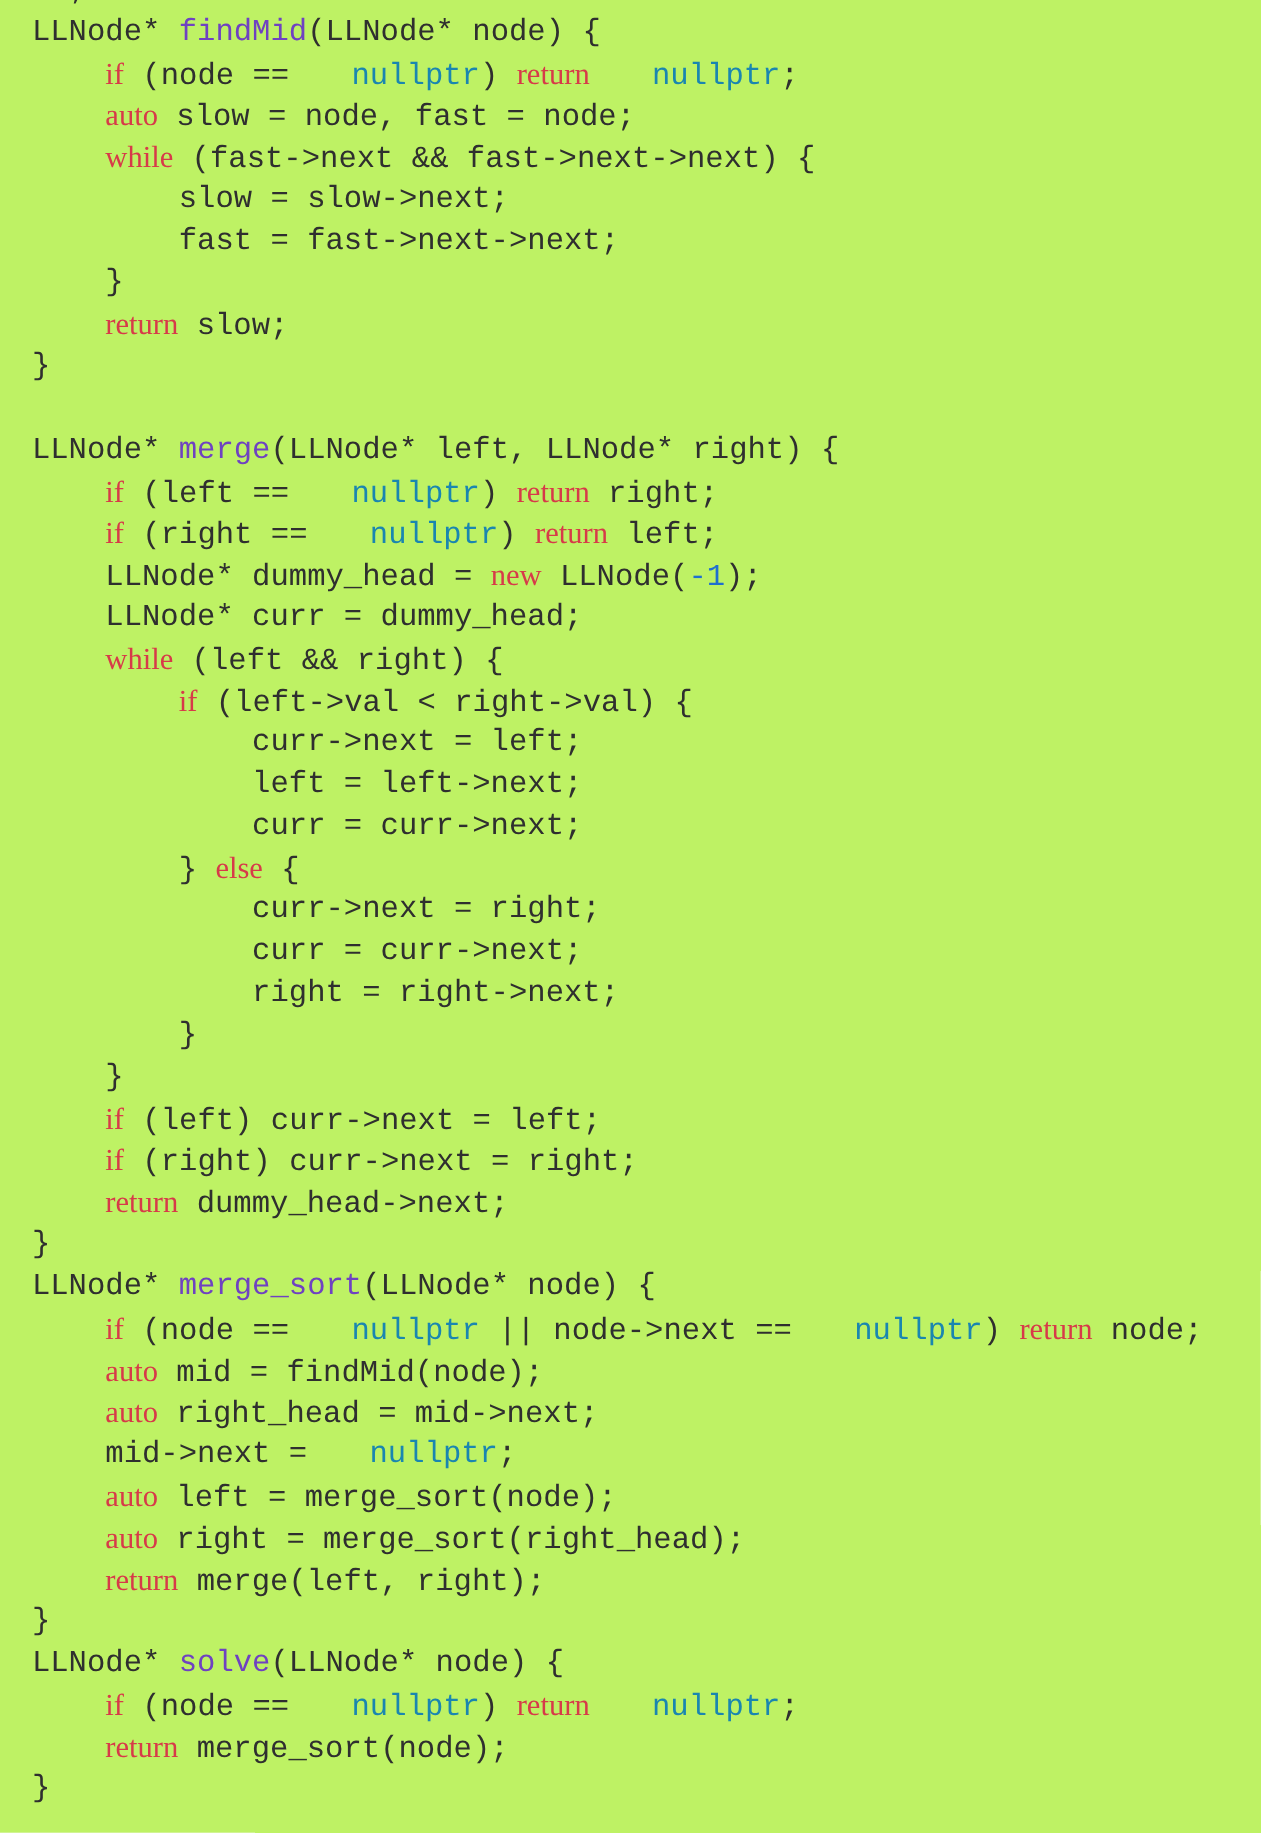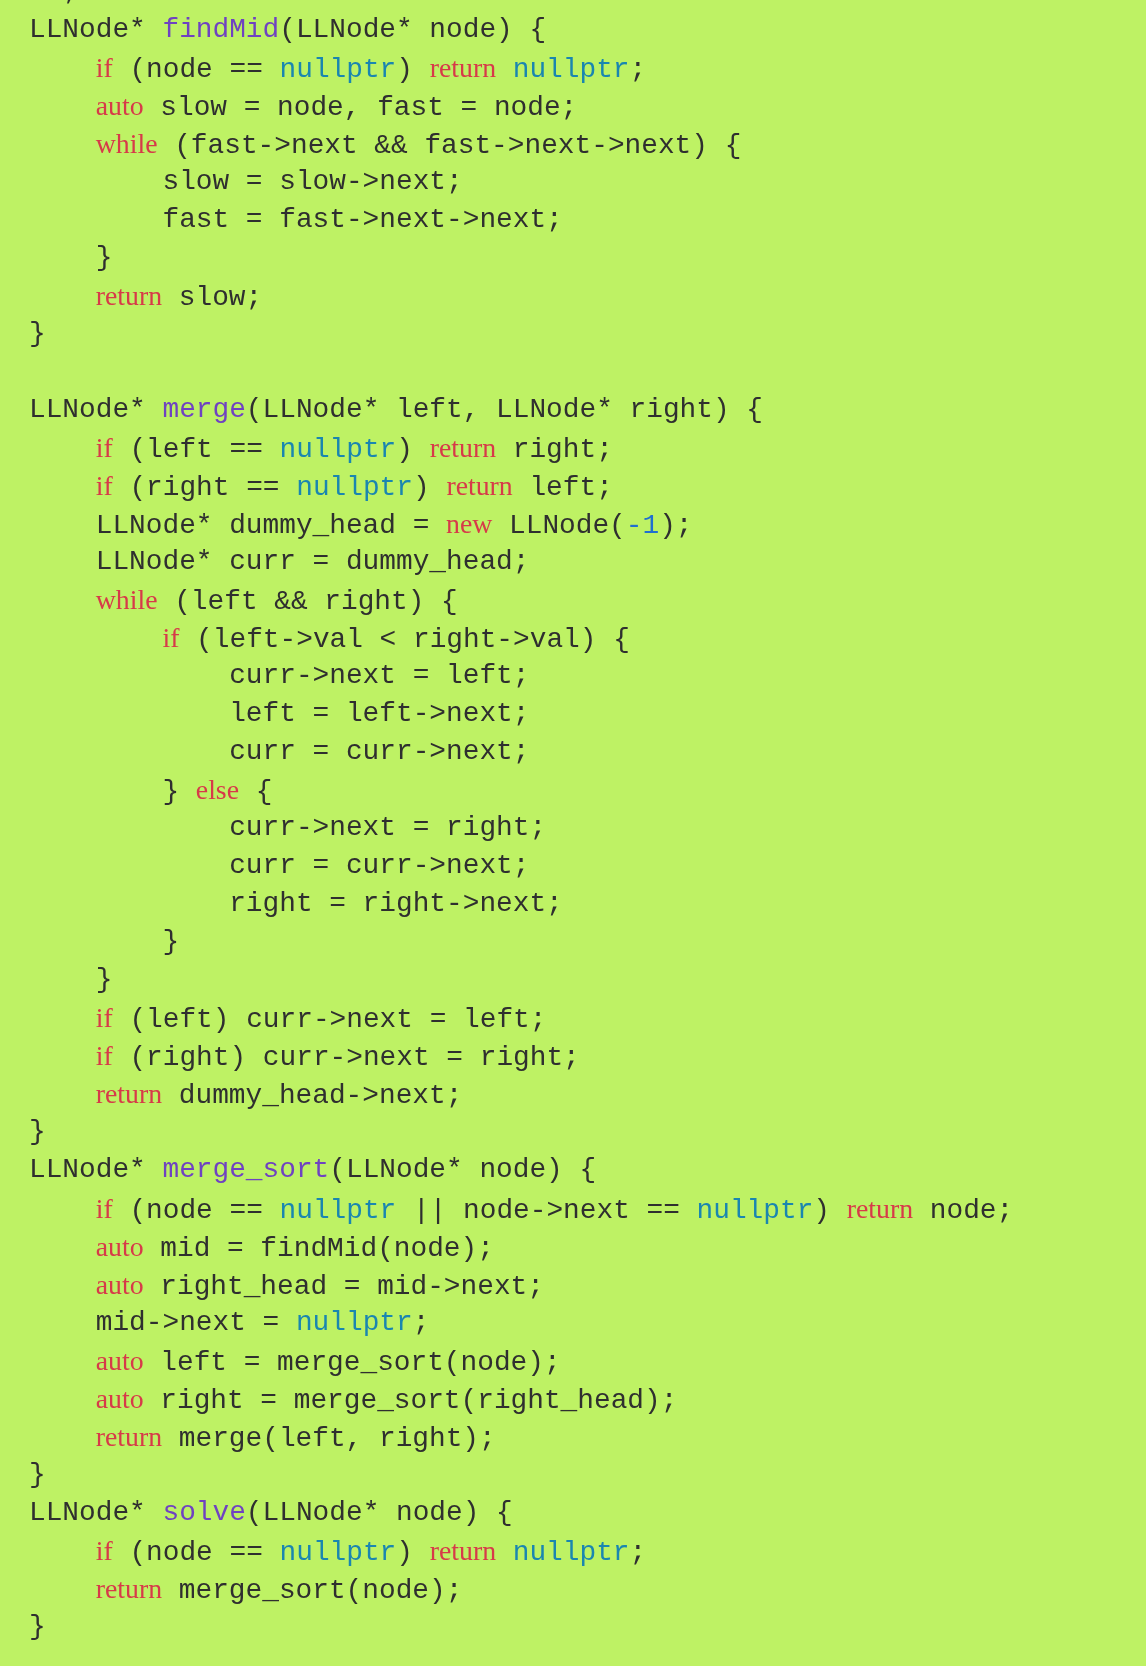--- a/index.html
+++ b/index.html
@@ -35,21 +35,21 @@
       white-space: pre;
     }
     .code-line {
       display: block;
       height: 38.02px;
       white-space: pre;
     }
     .tok-plain { color: #2f2f2f; }
     .tok-kw    { color: #d73a49; font-family: Liberation Serif, serif; }
     .tok-fn    { color: #6f42c1; }
-    .tok-const { color: #1a86b0; }
+    .tok-const { color: #1a86b0; margin-left: 40px; }
     .tok-num   { color: #1f6fd0; }
   </style>
 </head>
 <body>
 
 <div class="code-view">
   <pre class="code-lines" id="code-lines"><span class="code-line"><span class="tok-plain">  ;</span></span><span class="code-line"><span class="tok-plain">LLNode* </span><span class="tok-fn">findMid</span><span class="tok-plain">(LLNode* node) {</span></span><span class="code-line"><span class="tok-plain">    </span><span class="tok-kw">if</span><span class="tok-plain"> (node == </span><span class="tok-const">nullptr</span><span class="tok-plain">) </span><span class="tok-kw">return</span><span class="tok-plain"> </span><span class="tok-const">nullptr</span><span class="tok-plain">;</span></span><span class="code-line"><span class="tok-plain">    </span><span class="tok-kw">auto</span><span class="tok-plain"> slow = node, fast = node;</span></span><span class="code-line"><span class="tok-plain">    </span><span class="tok-kw">while</span><span class="tok-plain"> (fast-&gt;next &amp;&amp; fast-&gt;next-&gt;next) {</span></span><span class="code-line"><span class="tok-plain">        slow = slow-&gt;next;</span></span><span class="code-line"><span class="tok-plain">        fast = fast-&gt;next-&gt;next;</span></span><span class="code-line"><span class="tok-plain">    }</span></span><span class="code-line"><span class="tok-plain">    </span><span class="tok-kw">return</span><span class="tok-plain"> slow;</span></span><span class="code-line"><span class="tok-plain">}</span></span><span class="code-line"><span class="tok-plain"></span>​</span><span class="code-line"><span class="tok-plain">LLNode* </span><span class="tok-fn">merge</span><span class="tok-plain">(LLNode* left, LLNode* right) {</span></span><span class="code-line"><span class="tok-plain">    </span><span class="tok-kw">if</span><span class="tok-plain"> (left == </span><span class="tok-const">nullptr</span><span class="tok-plain">) </span><span class="tok-kw">return</span><span class="tok-plain"> right;</span></span><span class="code-line"><span class="tok-plain">    </span><span class="tok-kw">if</span><span class="tok-plain"> (right == </span><span class="tok-const">nullptr</span><span class="tok-plain">) </span><span class="tok-kw">return</span><span class="tok-plain"> left;</span></span><span class="code-line"><span class="tok-plain">    LLNode* dummy_head = </span><span class="tok-kw">new</span><span class="tok-plain"> LLNode(</span><span class="tok-num">-1</span><span class="tok-plain">);</span></span><span class="code-line"><span class="tok-plain">    LLNode* curr = dummy_head;</span></span><span class="code-line"><span class="tok-plain">    </span><span class="tok-kw">while</span><span class="tok-plain"> (left &amp;&amp; right) {</span></span><span class="code-line"><span class="tok-plain">        </span><span class="tok-kw">if</span><span class="tok-plain"> (left-&gt;val &lt; right-&gt;val) {</span></span><span class="code-line"><span class="tok-plain">            curr-&gt;next = left;</span></span><span class="code-line"><span class="tok-plain">            left = left-&gt;next;</span></span><span class="code-line"><span class="tok-plain">            curr = curr-&gt;next;</span></span><span class="code-line"><span class="tok-plain">        } </span><span class="tok-kw">else</span><span class="tok-plain"> {</span></span><span class="code-line"><span class="tok-plain">            curr-&gt;next = right;</span></span><span class="code-line"><span class="tok-plain">            curr = curr-&gt;next;</span></span><span class="code-line"><span class="tok-plain">            right = right-&gt;next;</span></span><span class="code-line"><span class="tok-plain">        }</span></span><span class="code-line"><span class="tok-plain">    }</span></span><span class="code-line"><span class="tok-plain">    </span><span class="tok-kw">if</span><span class="tok-plain"> (left) curr-&gt;next = left;</span></span><span class="code-line"><span class="tok-plain">    </span><span class="tok-kw">if</span><span class="tok-plain"> (right) curr-&gt;next = right;</span></span><span class="code-line"><span class="tok-plain">    </span><span class="tok-kw">return</span><span class="tok-plain"> dummy_head-&gt;next;</span></span><span class="code-line"><span class="tok-plain">}</span></span><span class="code-line"><span class="tok-plain">LLNode* </span><span class="tok-fn">merge_sort</span><span class="tok-plain">(LLNode* node) {</span></span><span class="code-line"><span class="tok-plain">    </span><span class="tok-kw">if</span><span class="tok-plain"> (node == </span><span class="tok-const">nullptr</span><span class="tok-plain"> || node-&gt;next == </span><span class="tok-const">nullptr</span><span class="tok-plain">) </span><span class="tok-kw">return</span><span class="tok-plain"> node;</span></span><span class="code-line"><span class="tok-plain">    </span><span class="tok-kw">auto</span><span class="tok-plain"> mid = findMid(node);</span></span><span class="code-line"><span class="tok-plain">    </span><span class="tok-kw">auto</span><span class="tok-plain"> right_head = mid-&gt;next;</span></span><span class="code-line"><span class="tok-plain">    mid-&gt;next = </span><span class="tok-const">nullptr</span><span class="tok-plain">;</span></span><span class="code-line"><span class="tok-plain">    </span><span class="tok-kw">auto</span><span class="tok-plain"> left = merge_sort(node);</span></span><span class="code-line"><span class="tok-plain">    </span><span class="tok-kw">auto</span><span class="tok-plain"> right = merge_sort(right_head);</span></span><span class="code-line"><span class="tok-plain">    </span><span class="tok-kw">return</span><span class="tok-plain"> merge(left, right);</span></span><span class="code-line"><span class="tok-plain">}</span></span><span class="code-line"><span class="tok-plain">LLNode* </span><span class="tok-fn">solve</span><span class="tok-plain">(LLNode* node) {</span></span><span class="code-line"><span class="tok-plain">    </span><span class="tok-kw">if</span><span class="tok-plain"> (node == </span><span class="tok-const">nullptr</span><span class="tok-plain">) </span><span class="tok-kw">return</span><span class="tok-plain"> </span><span class="tok-const">nullptr</span><span class="tok-plain">;</span></span><span class="code-line"><span class="tok-plain">    </span><span class="tok-kw">return</span><span class="tok-plain"> merge_sort(node);</span></span><span class="code-line"><span class="tok-plain">}</span></span></pre>
 </div>
 
 </body></html>

